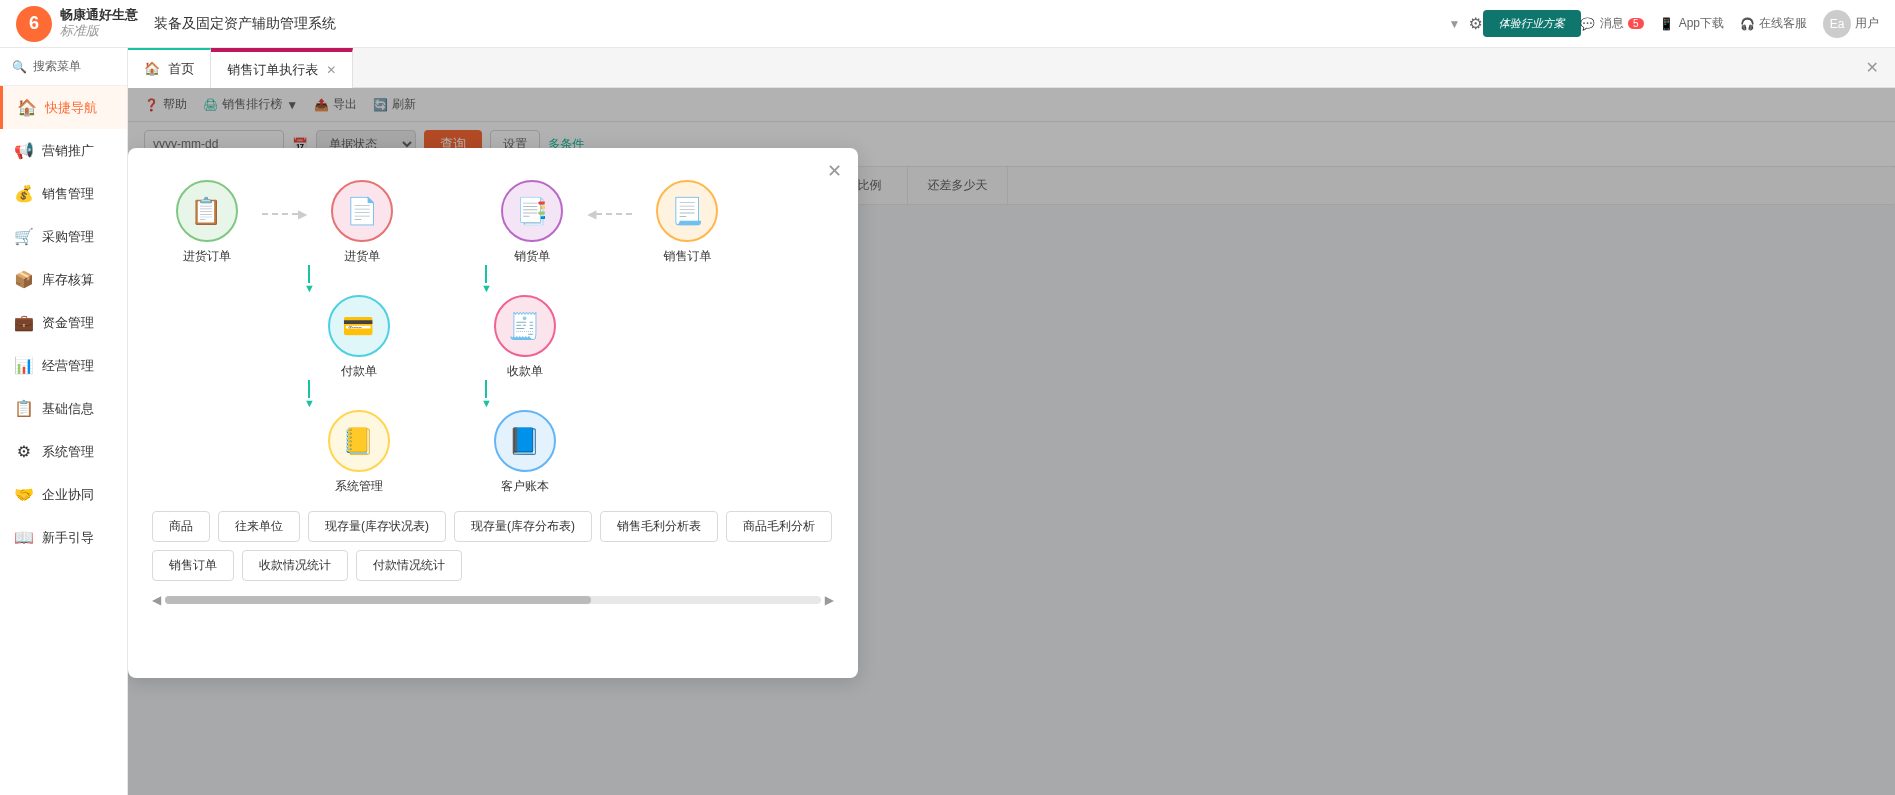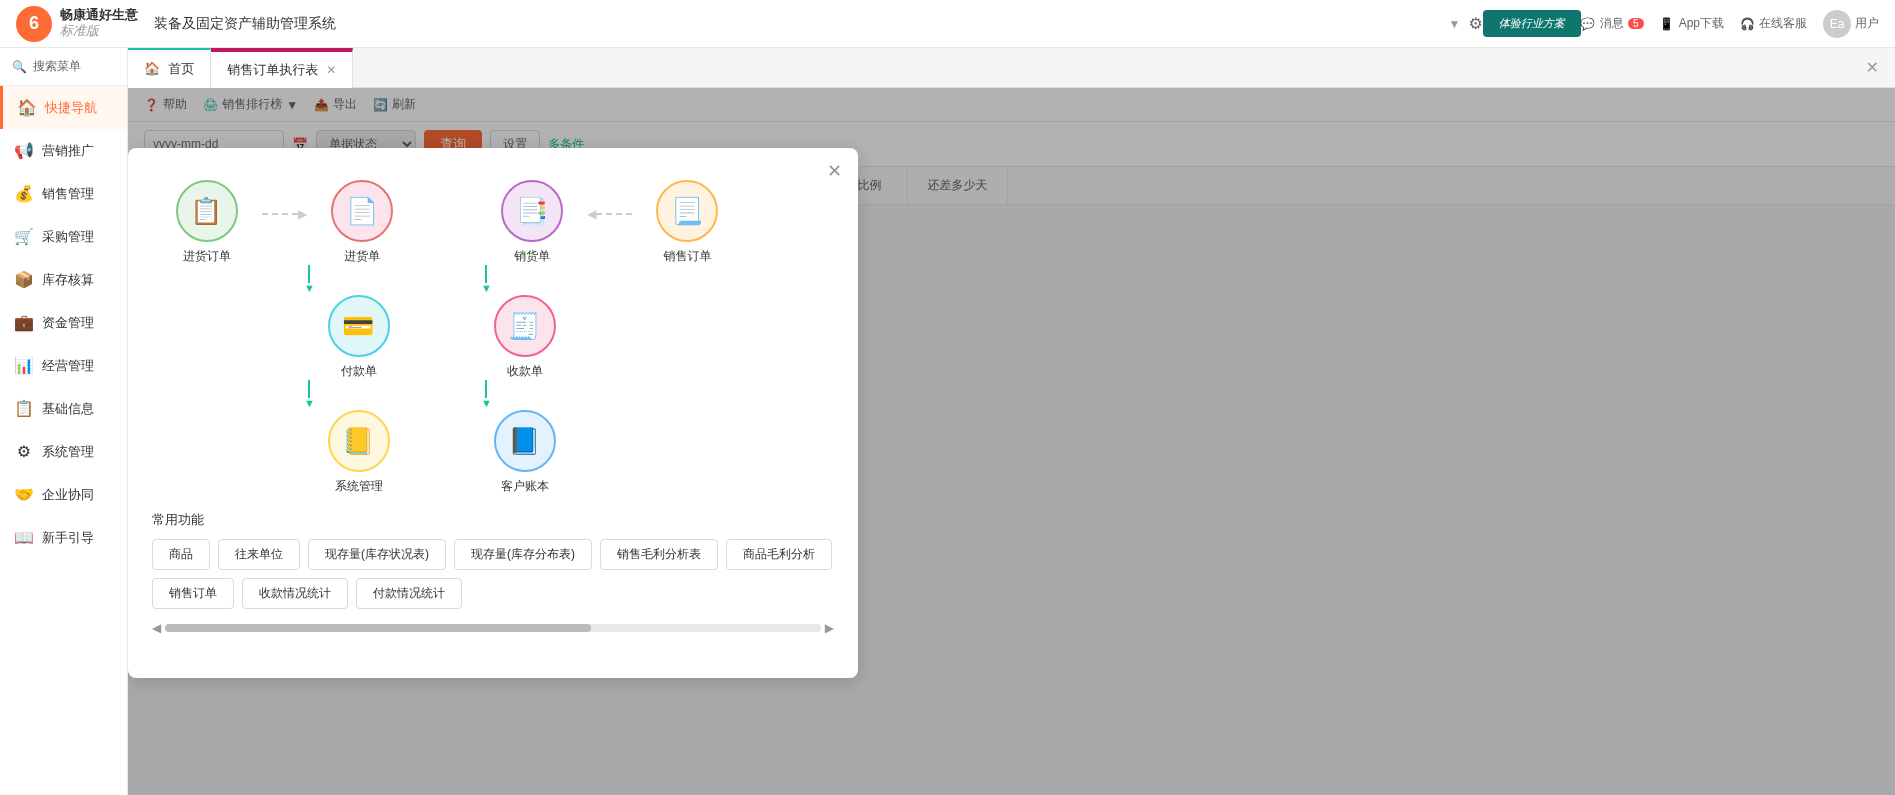--- a/index.html
+++ b/index.html
@@ -294,21 +294,20 @@
                     <span style="font-size: 12px; color: rgb(51, 51, 51); text-align: center;">系统管理</span>
                   </div>
                   <div style="width: 56px; flex-shrink: 0;"></div>
                   <div style="display: flex; flex-direction: column; align-items: center; gap: 6px; width: 110px;">
                     <div style="width: 62px; height: 62px; border-radius: 50%; background: rgb(227, 242, 253); border: 2px solid rgb(100, 181, 246); display: flex; align-items: center; justify-content: center; font-size: 26px; cursor: pointer;">📘</div>
                     <span style="font-size: 12px; color: rgb(51, 51, 51); text-align: center;">客户账本</span>
                   </div>
                 </div>
               </div>
               <div class="common-section">
-              <div class="common-title">常用功能</div>
               <div class="common-btns">
                 <button class="common-btn">商品</button>
                 <button class="common-btn">往来单位</button>
                 <button class="common-btn">现存量(库存状况表)</button>
                 <button class="common-btn">现存量(库存分布表)</button>
                 <button class="common-btn">销售毛利分析表</button>
                 <button class="common-btn">商品毛利分析</button>
               </div>
               <div class="common-btns" style="margin-top:8px;">
                 <button class="common-btn">销售订单</button>

